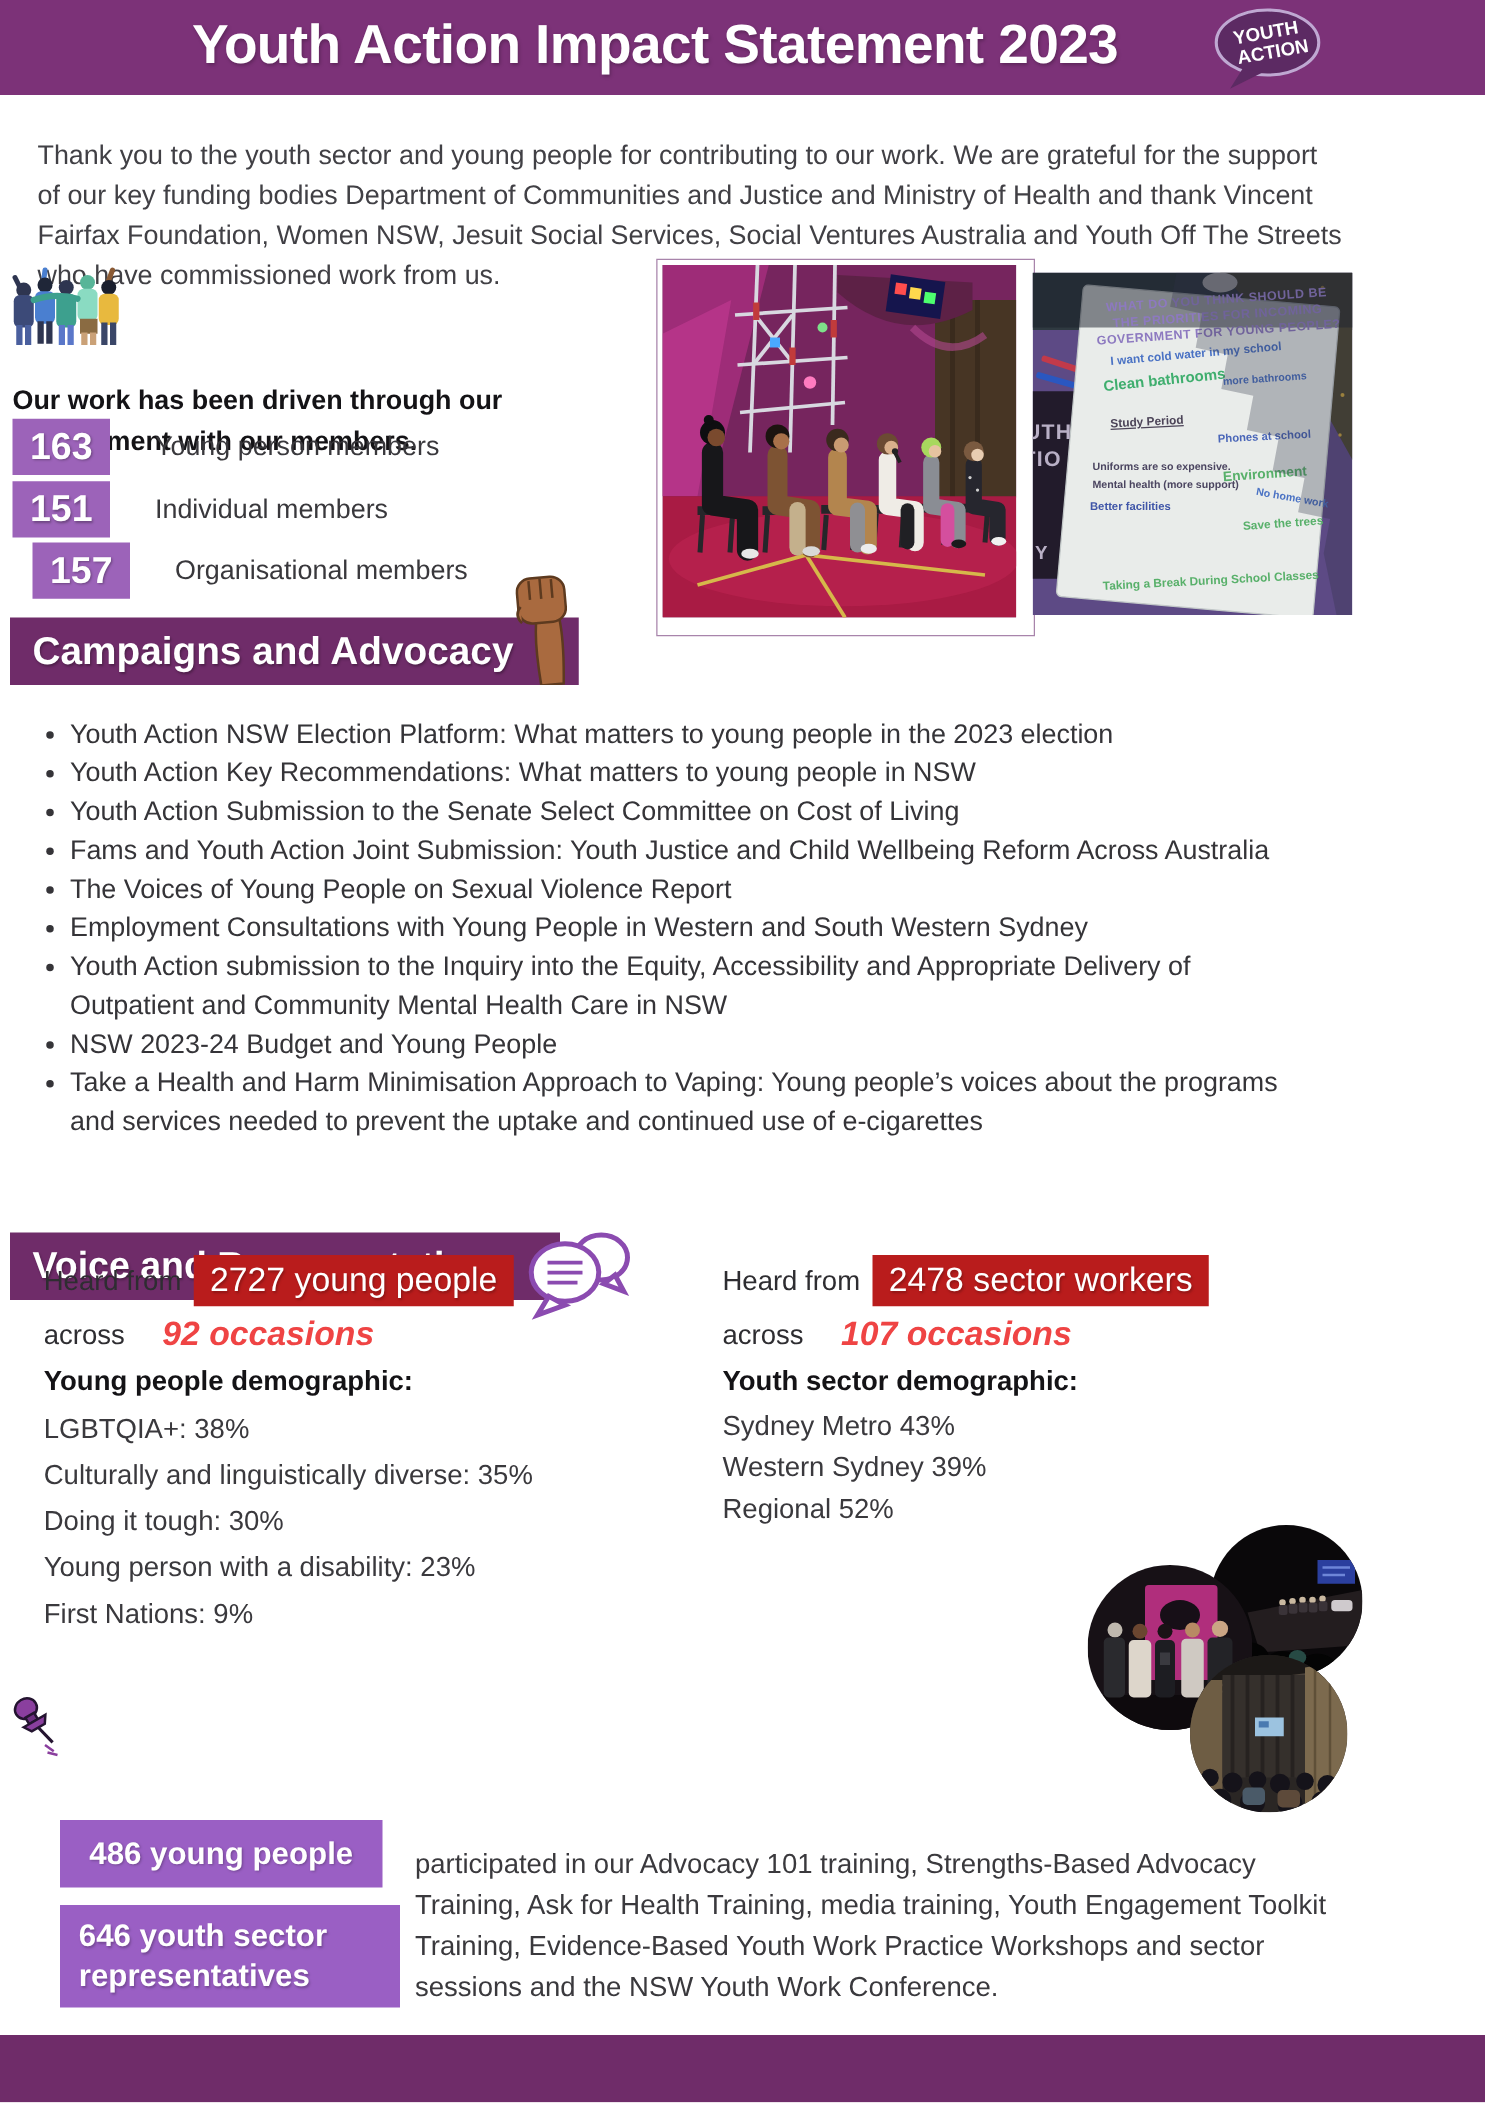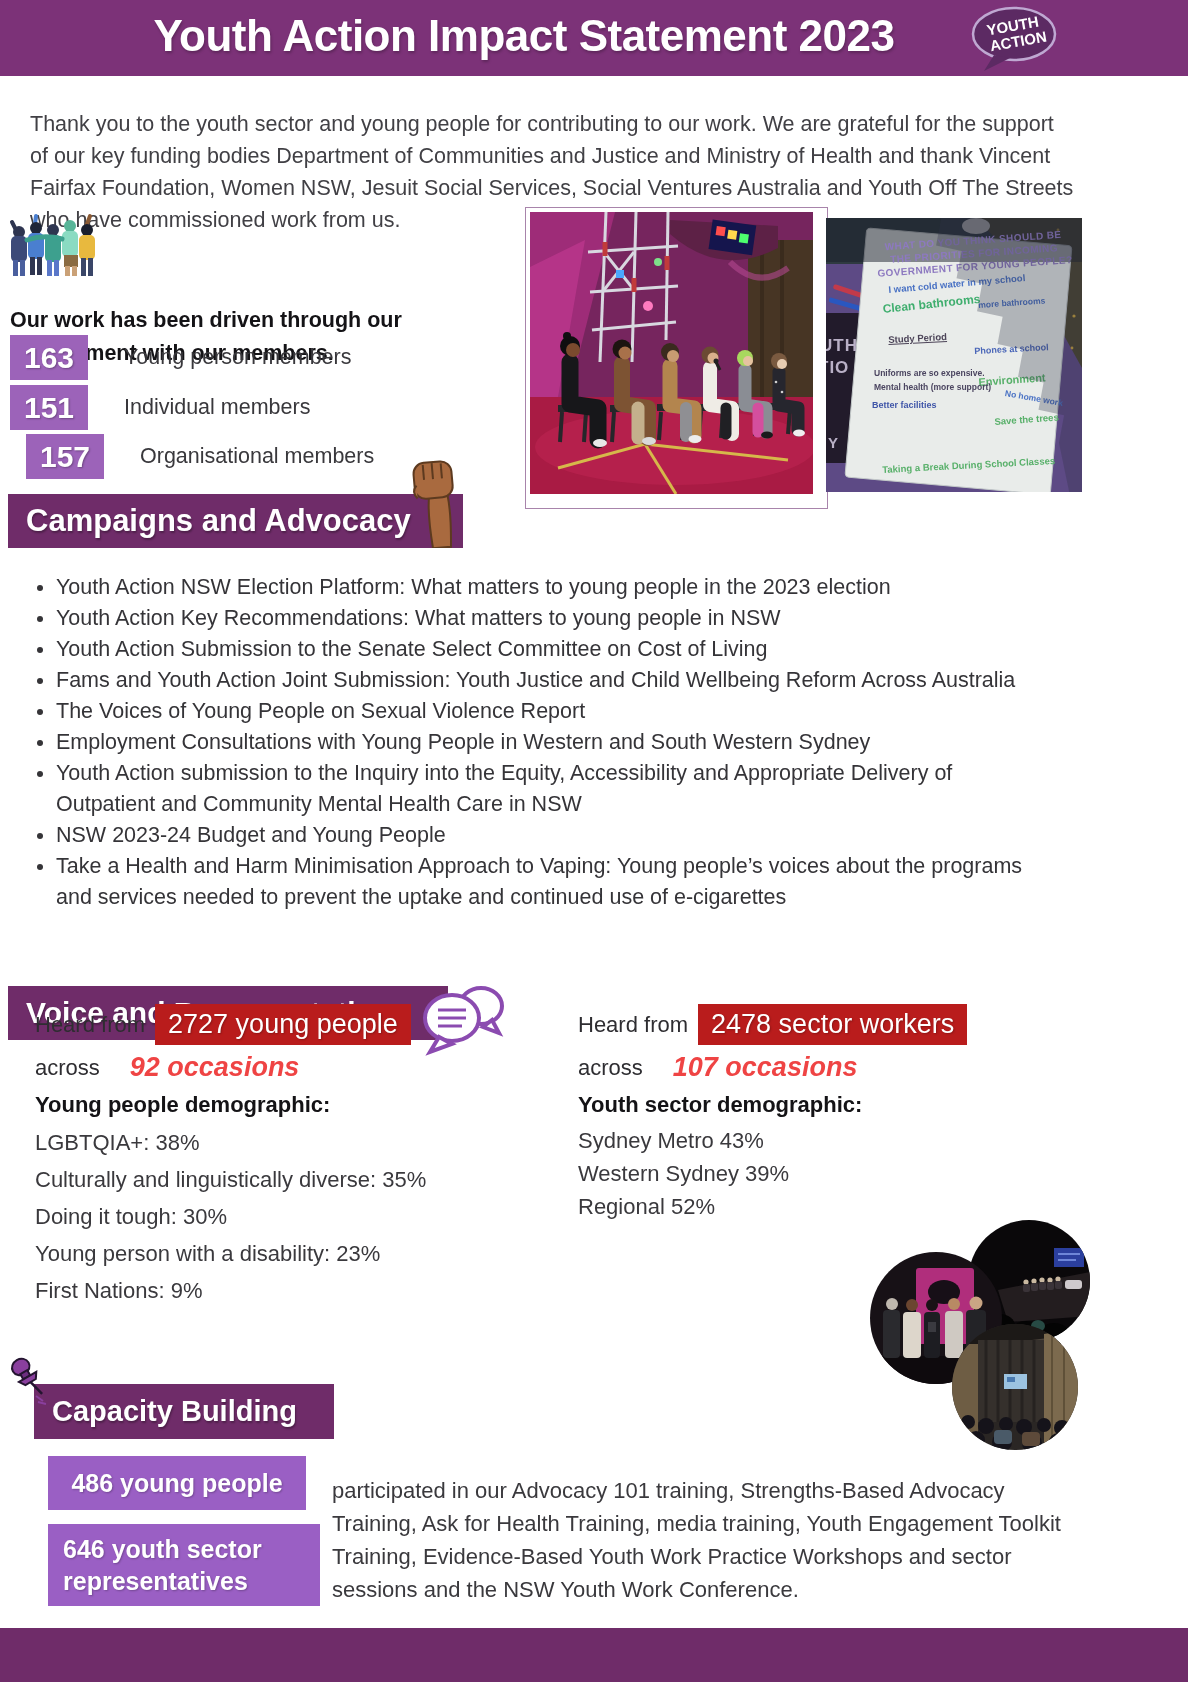--- a/index.html
+++ b/index.html
@@ -478,22 +478,19 @@
 
   <svg class="pushpin-icon" viewBox="0 0 46 56">
     <g transform="rotate(-30 20 20)">
       <ellipse cx="18" cy="13" rx="9" ry="8" fill="#8a3f9e" stroke="#241430" stroke-width="2"></ellipse>
       <rect x="14" y="19" width="8" height="6" fill="#6d2f80" stroke="#241430" stroke-width="2"></rect>
       <path d="M9,25 L29,25 L25,31 L13,31 Z" fill="#8a3f9e" stroke="#241430" stroke-width="2"></path>
       <line x1="19" y1="31" x2="23" y2="47" stroke="#241430" stroke-width="2.5"></line>
     </g>
     <path d="M30,44 l7,5 M32,50 l8,2" stroke="#8a3f9e" stroke-width="2" fill="none"></path>
   </svg>
-  <div class="banner banner-capacity">
-    <span>Capacity Building</span>
-  </div>
   <div class="cap-box cap-box1">486 young people</div>
   <div class="cap-box cap-box2">646 youth sector representatives</div>
   <p class="cap-desc">participated in our Advocacy 101 training, Strengths-Based Advocacy Training, Ask for Health Training, media training, Youth Engagement Toolkit Training, Evidence-Based Youth Work Practice Workshops and sector sessions and the NSW Youth Work Conference.</p>
 
   <div class="footer"></div>
 
 </div>
 
 </body></html>

